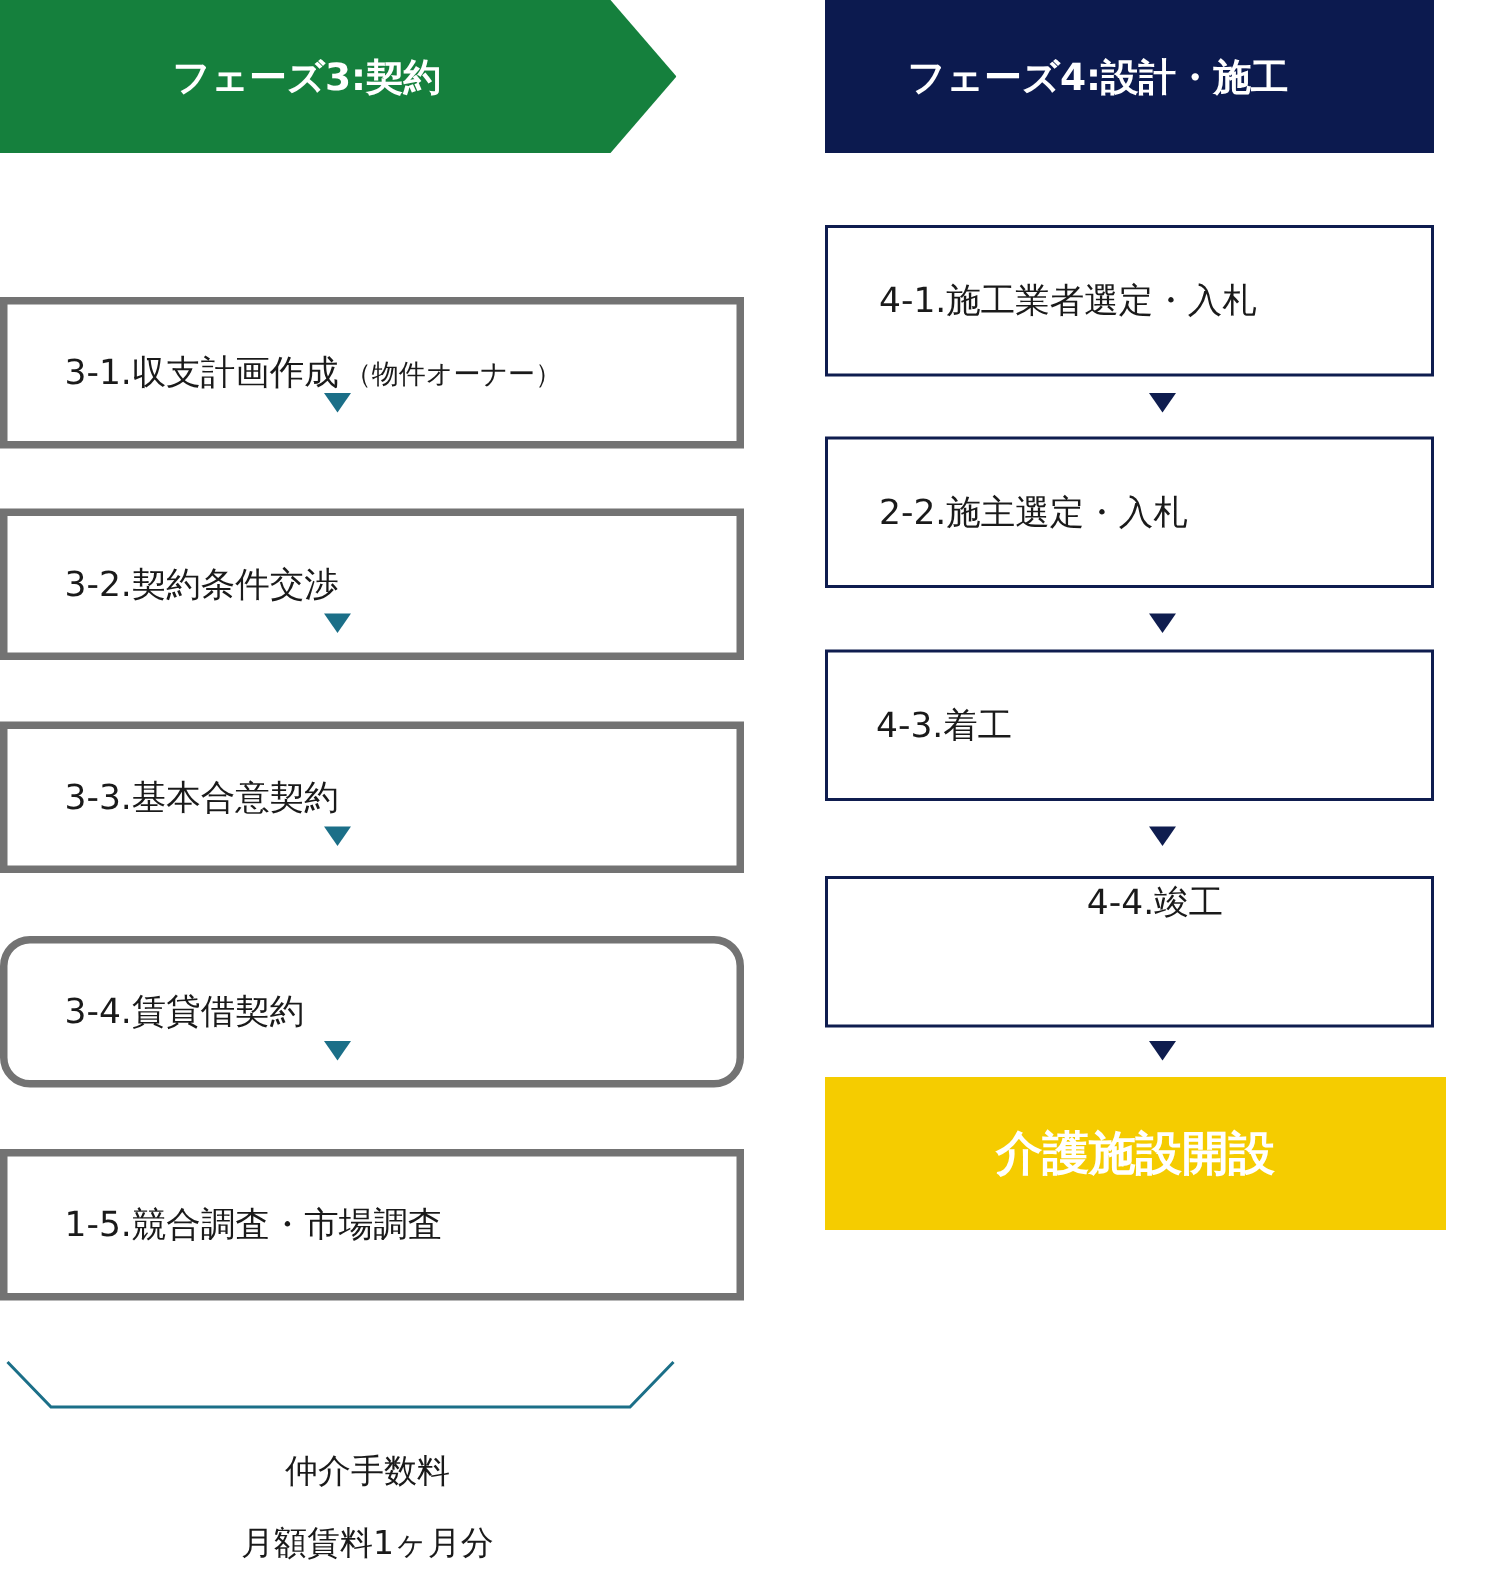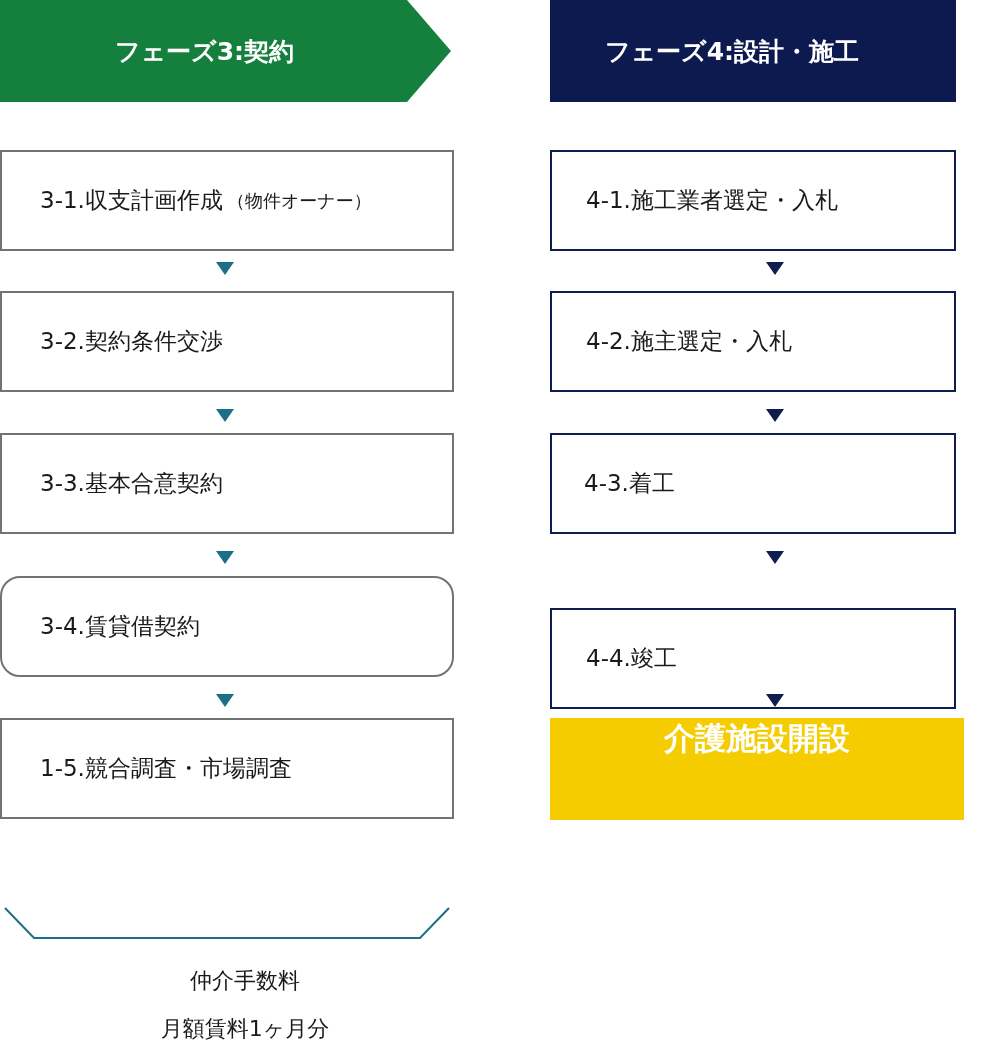--- a/index.html
+++ b/index.html
@@ -20,35 +20,35 @@
     left: 550px; width: 406px; background: #0c1a4f;
     clip-path: polygon(0 0, 407px 0, 450px 51px, 407px 102px, 0 102px);
     padding-right: 42px;
   }
 
   .step {
     position: absolute; height: 101px; background: #fff;
     display: flex; align-items: center;
     font-size: 23px; color: #1a1a1a; padding-left: 38px;
   }
-  .col3 .step { left: 0; width: 454px; border: 2px solid #737373; }
+  .col3 .step { left: 0; width: 496px; border: 5px solid #737373; margin-top: 48px; }
   .col4 .step { left: 550px; width: 406px; border: 2px solid #0f1d4f; padding-left: 34px; }
   .step .small { font-size: 18px; margin-left: 4px; }
 
   .arrow {
     position: absolute; width: 0; height: 0;
     border-left: 9px solid transparent; border-right: 9px solid transparent;
     border-top: 13px solid #1b6f88;
   }
   .col4 .arrow { border-top-color: #0f1d4f; }
 
   .final {
     position: absolute; left: 550px; top: 718px; width: 414px; height: 102px;
     background: #f5cc00; color: #fff; font-weight: bold; font-size: 31px;
-    display: flex; justify-content: center;
+    display: flex; align-items: center; justify-content: center;
   }
 
   .bracket { position: absolute; left: 0; top: 900px; width: 460px; height: 50px; }
   .fee { position: absolute; left: 0; width: 450px; text-align: center; font-size: 22px; color: #1a1a1a; padding-left: 40px; }
 </style>
 </head>
 <body>
 
 <div class="col3">
   <div class="phase-header p3">
@@ -92,30 +92,30 @@
   <div class="phase-header p4">
     <span>フェーズ4:設計・施工</span>
   </div>
 
   <div class="step" style="top:150px;">
     <span>4-1.施工業者選定・入札</span>
   </div>
   <div class="arrow" style="left:766px; top:262px;"></div>
 
   <div class="step" style="top:291px;">
-    <span>4-2.施主選定・入札</span>
+    <span>2-2.施主選定・入札</span>
   </div>
   <div class="arrow" style="left:766px; top:409px;"></div>
 
   <div class="step" style="top:433px;padding-left:32px;">
     <span>4-3.着工</span>
   </div>
   <div class="arrow" style="left:766px; top:551px;"></div>
 
-  <div class="step" style="top:608px;">
+  <div class="step" style="top:584px;flex-direction:column;">
     <span>4-4.竣工</span>
   </div>
   <div class="arrow" style="left:766px; top:694px;"></div>
 
   <div class="final">
     <span>介護施設開設</span>
   </div>
 </div>
 
 </body></html>

